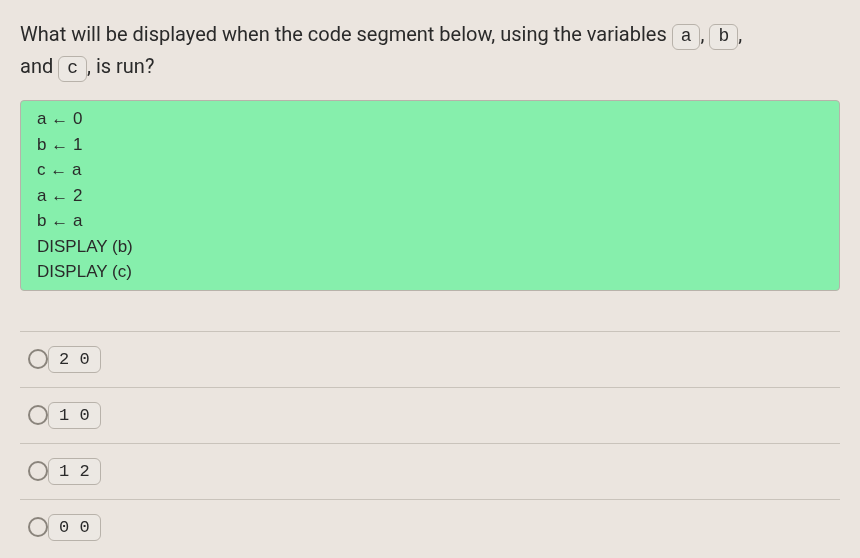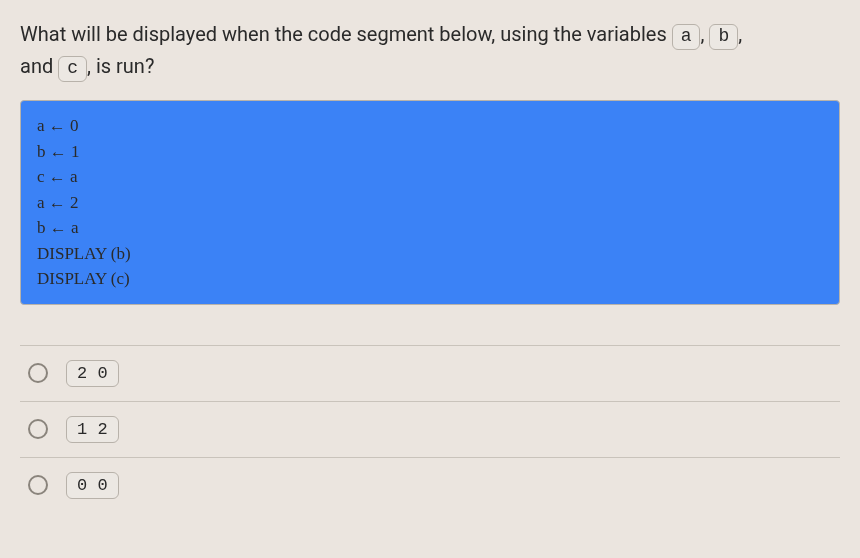--- a/index.html
+++ b/index.html
@@ -26,38 +26,37 @@
       padding: 1px 8px;
       font-family: "Courier New", monospace;
       font-size: 18px;
       color: #2a2a2a;
       vertical-align: baseline;
       line-height: 1.2;
     }
     .code-block {
       border: 1px solid #b8b2aa;
       border-radius: 4px;
-      background: #3b82f6;
-      padding: 12px 16px;
-      font-family: Liberation Serif, serif;
+      background: #86efac;
+      padding: 5px 16px;
+      font-family: Liberation Sans, sans-serif;
       font-size: 17px;
       line-height: 1.5;
       color: #2a2a2a;
       white-space: pre;
       margin-bottom: 40px;
     }
     .options {
       margin-top: 10px;
     }
     .option-row {
       display: flex;
       align-items: center;
       padding: 14px 8px;
       border-top: 1px solid #c9c3bb;
-      gap: 18px;
     }
     .radio {
       width: 20px;
       height: 20px;
       border: 2px solid #8a847c;
       border-radius: 50%;
       flex-shrink: 0;
       background: #ebe5df;
       cursor: pointer;
     }
@@ -91,19 +90,23 @@
 DISPLAY (b)
 DISPLAY (c)</div>
 
 <div class="options">
   <div class="option-row">
     <div class="radio"></div>
     <span class="answer-chip">2 0</span>
   </div>
   <div class="option-row">
     <div class="radio"></div>
+    <span class="answer-chip">1 0</span>
+  </div>
+  <div class="option-row">
+    <div class="radio"></div>
     <span class="answer-chip">1 2</span>
   </div>
   <div class="option-row">
     <div class="radio"></div>
     <span class="answer-chip">0 0</span>
   </div>
 </div>
 
 </body></html>

